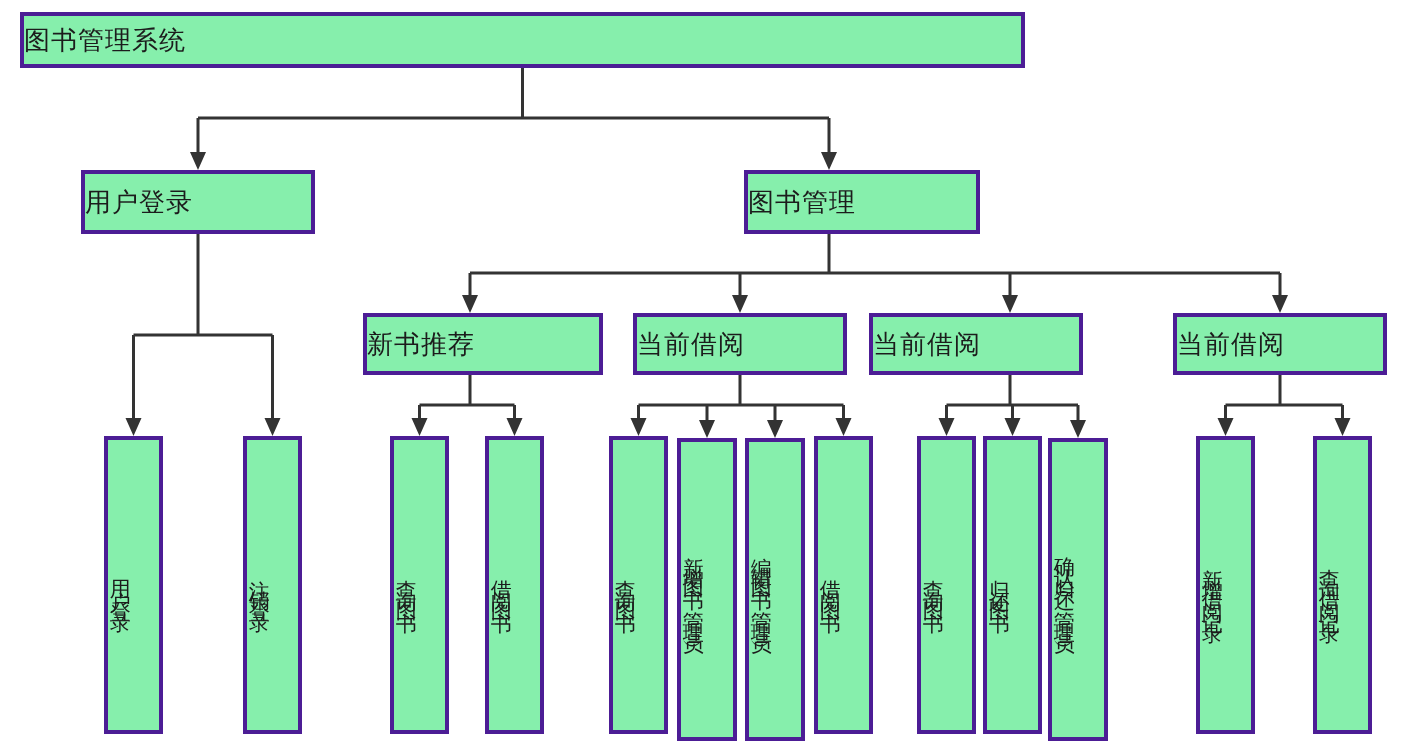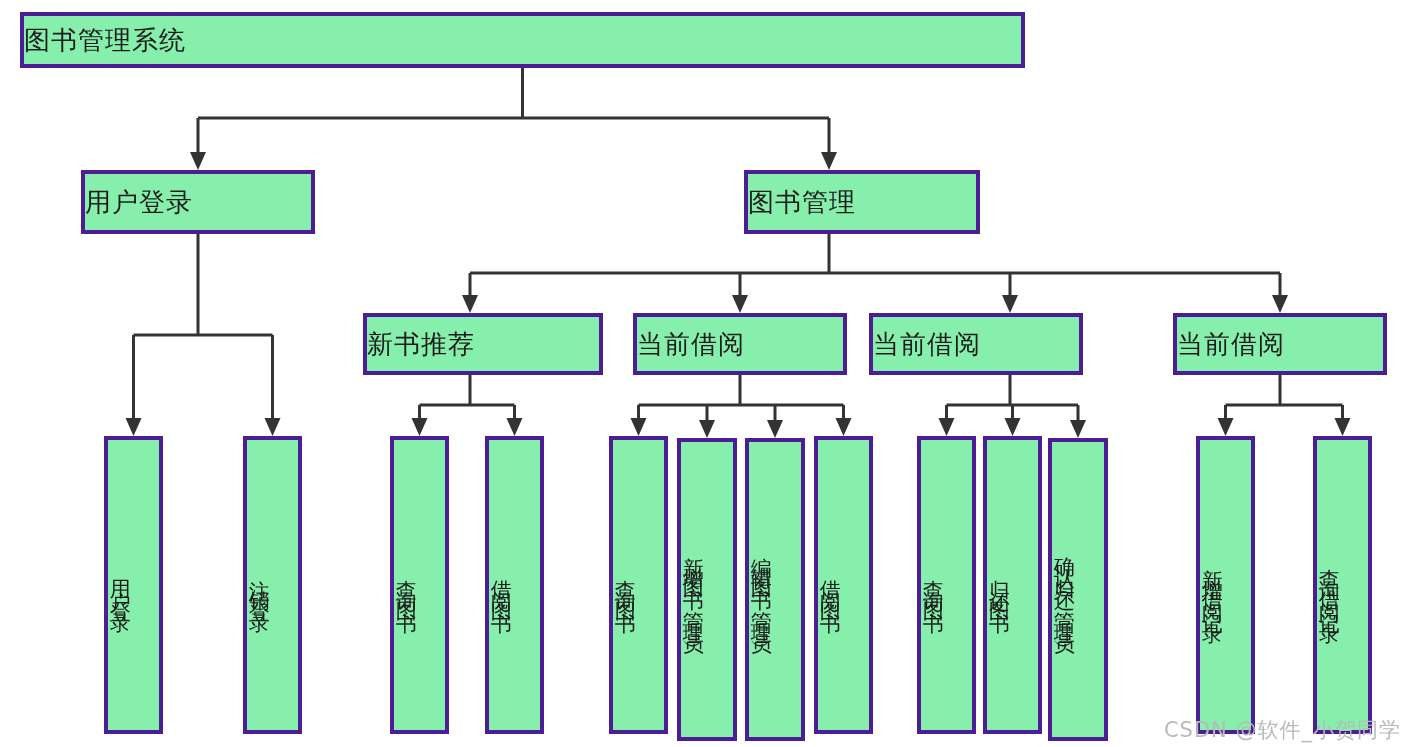--- a/index.html
+++ b/index.html
@@ -109,14 +109,13 @@
     <span class="vlbl">确认归还（管理员）</span>
   </div>
 
   <div class="node v" style="left:1196px;top:436px;width:59px;height:298px">
     <span class="vlbl">新增借阅记录</span>
   </div>
   <div class="node v" style="left:1313px;top:436px;width:59px;height:298px">
     <span class="vlbl">查询借阅记录</span>
   </div>
 
-  <div class="watermark">CSDN @软件_小贺同学</div>
 </div>
 
 </body></html>

